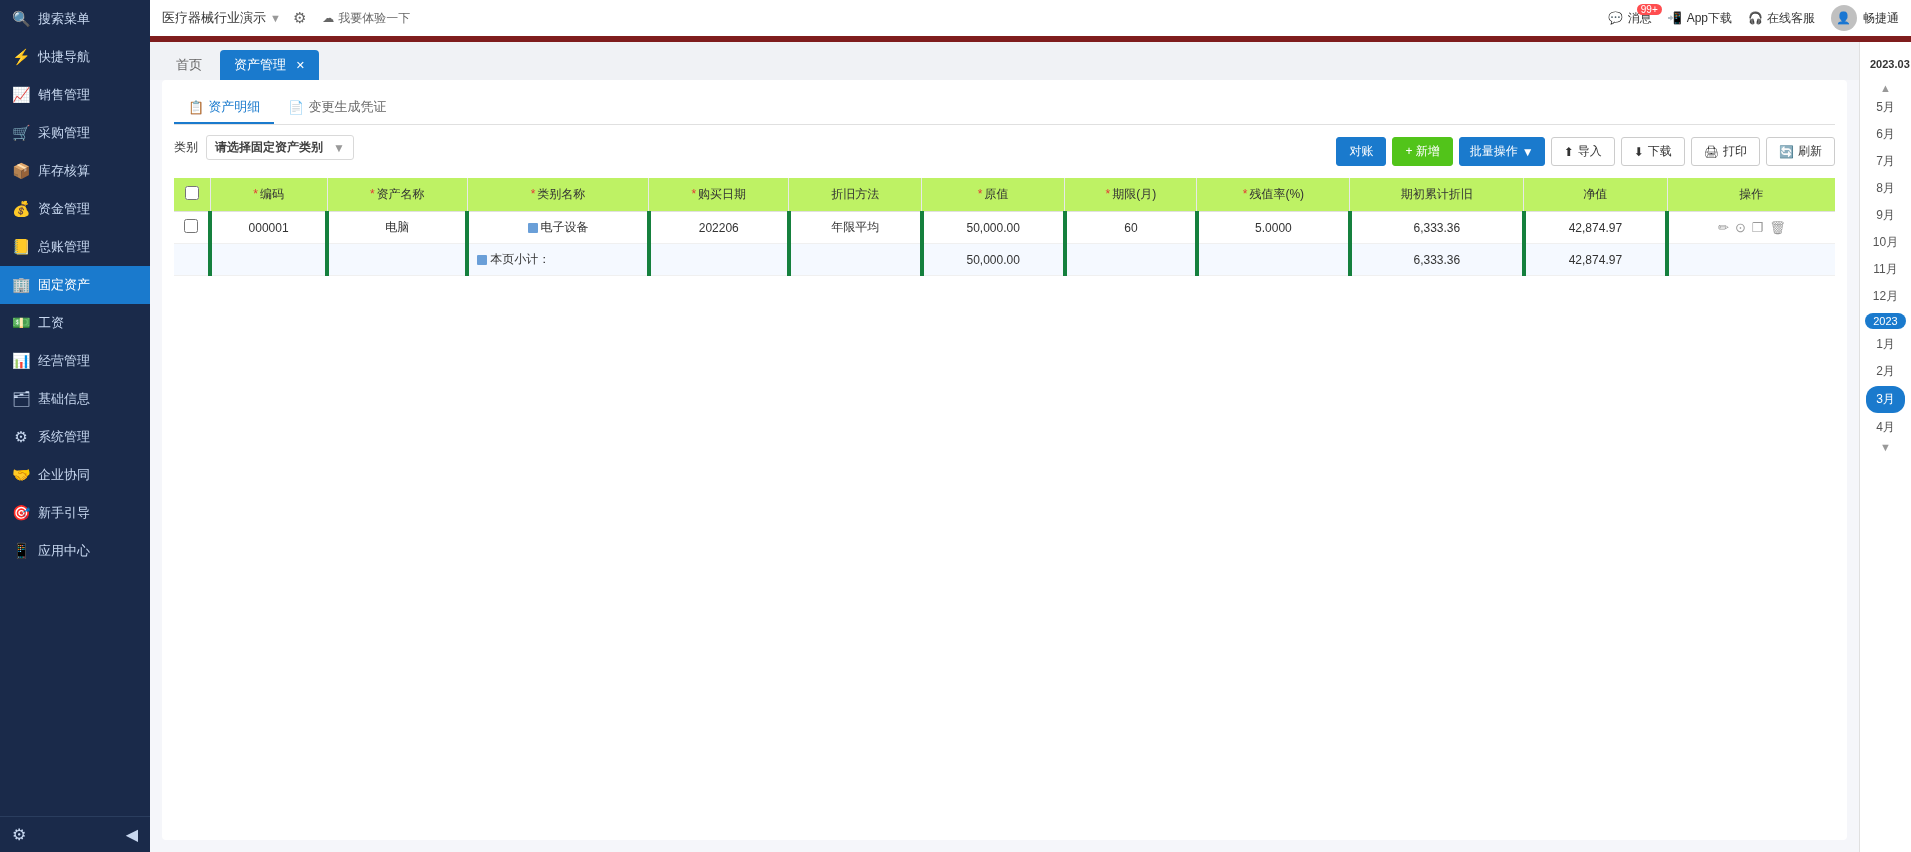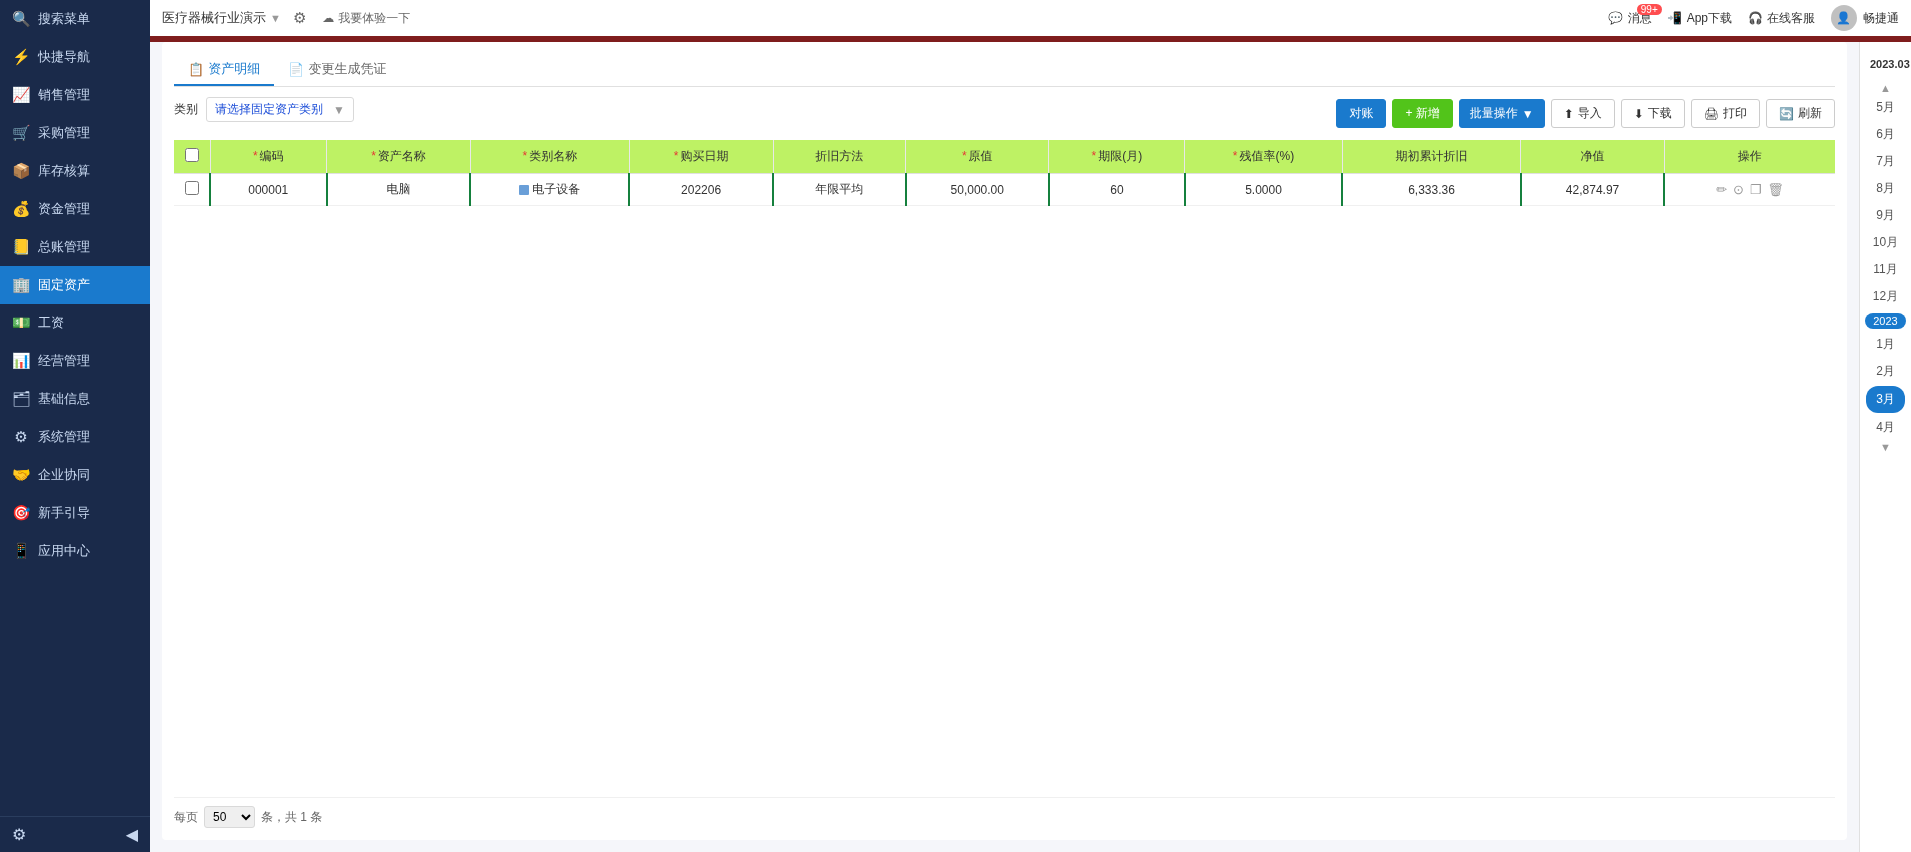--- a/index.html
+++ b/index.html
@@ -290,21 +290,21 @@
       white-space: nowrap;
       font-weight: normal;
       color: #333;
     }
     thead tr th:last-child { border-right: none; }
     .required { color: #e53935; margin-right: 2px; }
     tbody tr td {
       padding: 7px 8px;
       text-align: center;
       border-bottom: 1px solid #f0f0f0;
-      border-right: 2px solid #15803d;
+      border-right: 4px solid #15803d;
       color: #333;
     }
     tbody tr td:last-child { border-right: none; }
     .subtotal-row td { background: #f5f9ff; color: #333; }
     .action-icons { display: flex; gap: 6px; justify-content: center; }
     .action-icon { color: #999; cursor: pointer; font-size: 13px; }
     .checkbox { width: 14px; height: 14px; cursor: pointer; }
 
     
     .pagination {
@@ -473,39 +473,48 @@
       <div class="topbar-user">
         <div class="avatar">👤</div>
         <span>畅捷通</span>
       </div>
     </div>
   </div>
 
   <div class="content-area">
     <div class="page">
 
+      <div class="tabbar">
+        <div class="tab-home">
+          <span>首页</span>
+        </div>
+        <div class="tab active">
+          <span>资产管理</span>
+          <span class="close">✕</span>
+        </div>
+      </div>
 
       <div class="inner-page">
 
         <div class="sub-tabs">
           <div class="sub-tab active">
             <span style="color:#1a7acd;font-size:13px;">📋</span>
             <span>资产明细</span>
           </div>
           <div class="sub-tab">
             <span style="font-size:13px;">📄</span>
             <span>变更生成凭证</span>
           </div>
         </div>
 
         <div class="toolbar">
           <div class="filter-row">
             <span class="filter-label">类别</span>
             <div class="filter-select">
-              <span style="color:#1d4ed8;">请选择固定资产类别</span>
+              <span style="color:#404040;font-weight:bold;">请选择固定资产类别</span>
               <span style="margin-left:6px;color:#999;">▼</span>
             </div>
           </div>
           <div class="toolbar-right">
             <button class="btn btn-primary">
               <span>对账</span>
             </button>
             <button class="btn btn-success">
               <span>+ 新增</span>
             </button>
@@ -574,34 +583,43 @@
                 <td>42,874.97</td>
                 <td>
                   <div class="action-icons">
                     <span class="action-icon">✏</span>
                     <span class="action-icon">⊙</span>
                     <span class="action-icon">❐</span>
                     <span class="action-icon">🗑</span>
                   </div>
                 </td>
               </tr>
+              <tr class="subtotal-row">
+                <td></td>
+                <td></td>
+                <td></td>
+                <td style="text-align:left;">
+                  <span style="display:inline-flex;align-items:center;gap:3px;">
+                    <span style="width:10px;height:10px;background:#6a9fd8;display:inline-block;border-radius:1px;"></span>
+                    <span>本页小计：</span>
+                  </span>
+                </td>
+                <td></td>
+                <td></td>
+                <td>50,000.00</td>
+                <td></td>
+                <td></td>
+                <td>6,333.36</td>
+                <td>42,874.97</td>
+                <td></td>
+              </tr>
             </tbody>
           </table>
         </div>
 
-        <div class="pagination">
-          <span>每页</span>
-          <select class="page-size-select">
-            <option>50</option>
-            <option>10</option>
-            <option>20</option>
-            <option>100</option>
-          </select>
-          <span>条，共 1 条</span>
-        </div>
       </div>
     </div>
 
     <div class="calendar-panel">
       <div class="cal-header">
         <span class="calendar-year">2023.03</span>
         <div style="display:flex;flex-direction:column;gap:2px;">
           <span class="close-btn">✕</span>
           <span class="expand-btn">⤢</span>
         </div>

